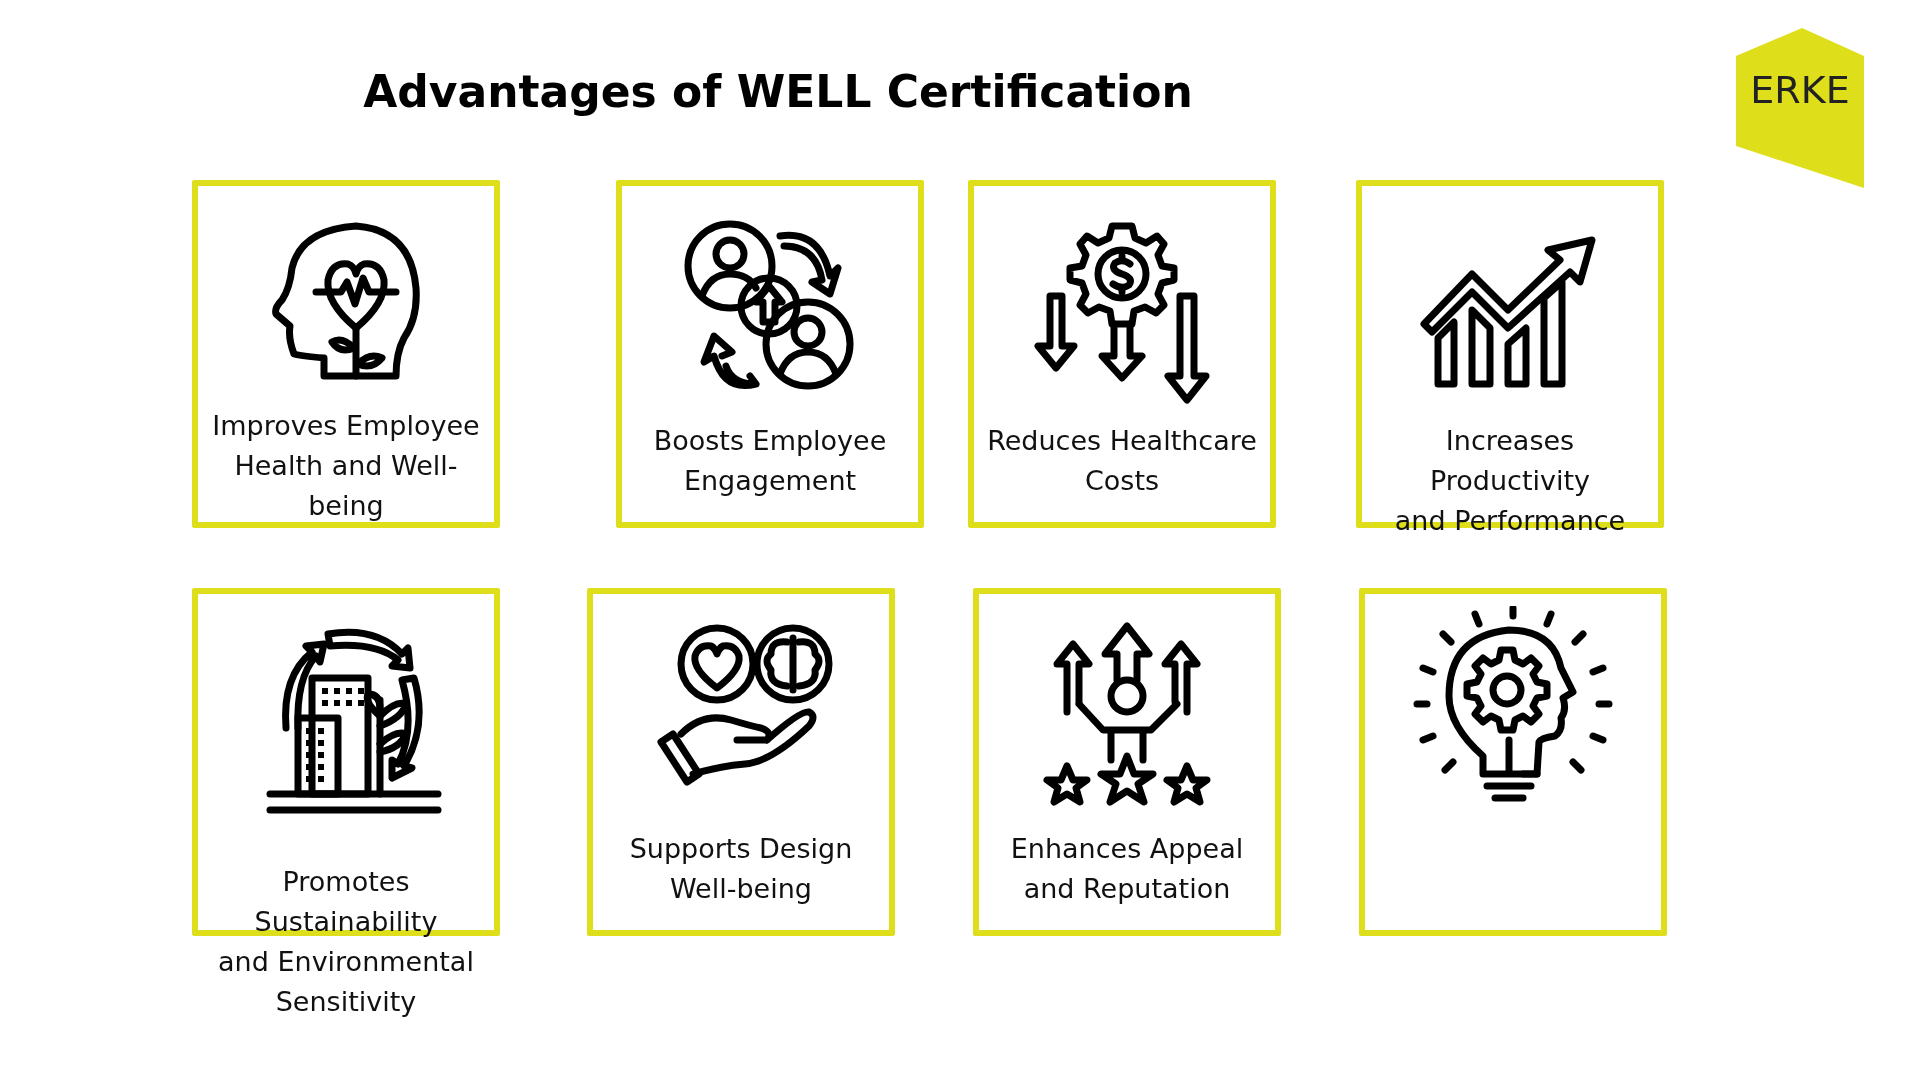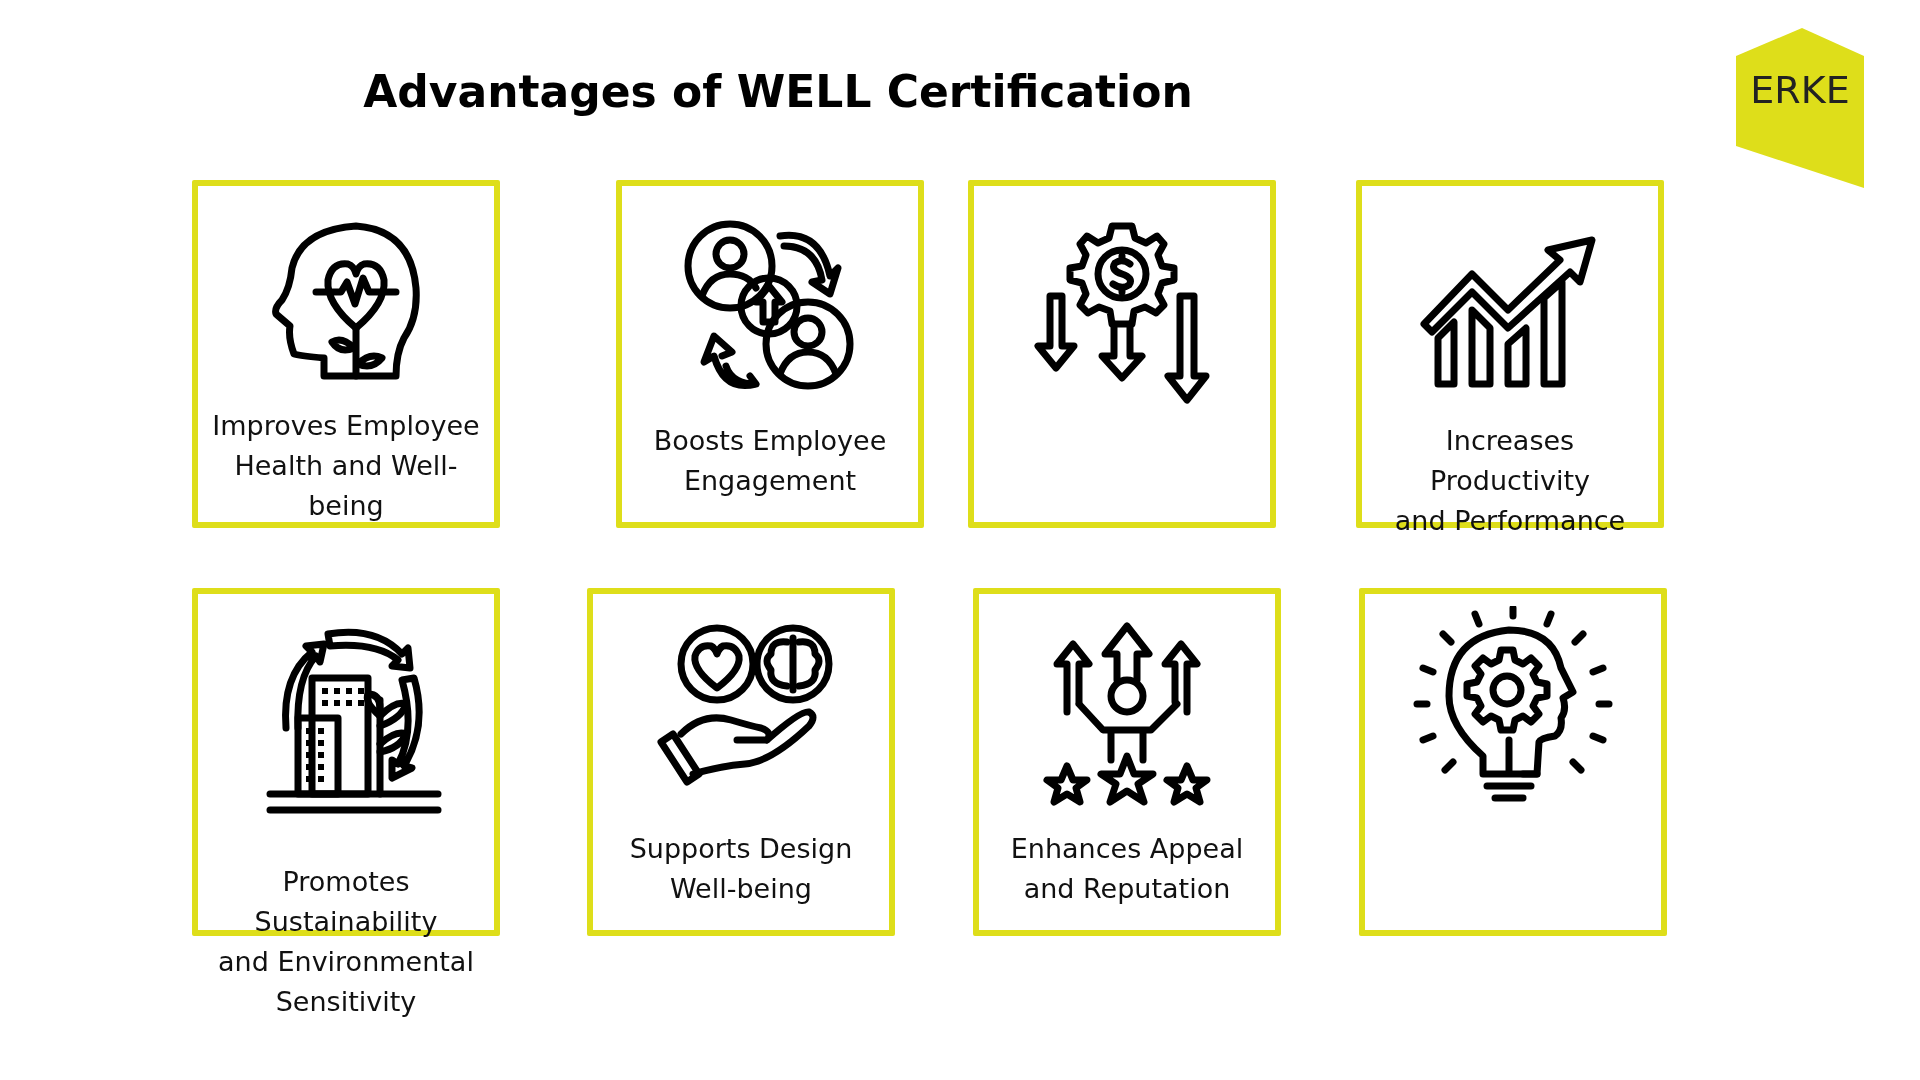--- a/index.html
+++ b/index.html
@@ -65,20 +65,22 @@
       <path class="st" d="M100 10 L110 10 L113 22 L124 27 L135 20 L142 28 L136 39 L140 50 L152 52 L152 64 L140 67 L136 78 L142 89 L134 97 L123 91 L112 95 L110 108 L90 108 L88 95 L77 91 L66 97 L58 89 L64 78 L60 67 L48 64 L48 52 L60 50 L64 39 L58 28 L65 20 L76 27 L87 22 L90 10 Z"></path>
       <circle class="st" cx="100" cy="58" r="24"></circle>
       <path class="st" d="M108 48 Q100 42 93 47 Q88 54 100 58 Q112 62 107 69 Q100 74 91 68"></path>
       <line class="st" x1="100" y1="40" x2="100" y2="44"></line>
       <line class="st" x1="100" y1="72" x2="100" y2="76"></line>
       <path class="st" d="M92 108 L92 140 L80 140 L100 162 L120 140 L108 140 L108 108"></path>
       <path class="st" d="M28 80 L40 80 L40 130 L52 130 L34 152 L16 130 L28 130 Z"></path>
       <path class="st" d="M158 80 L172 80 L172 160 L184 160 L165 184 L146 160 L158 160 Z"></path>
     </svg>
   </div>
+  <div class="label" style="top:235px;">Reduces Healthcare
+Costs</div>
 </div>
 
 <div class="card" style="left:1356px;top:180px;">
   <div class="icon" style="top:30px;">
     <svg width="200" height="200" viewBox="0 0 200 200">
       <path class="st" d="M14 108 L62 58 L98 94 L150 44 L138 34 L182 24 L170 66 L160 56 L98 112 L62 76 L22 116 Z"></path>
       <path class="st" d="M28 122 L44 106 L44 168 L28 168 Z"></path>
       <path class="st" d="M62 94 L80 112 L80 168 L62 168 Z"></path>
       <path class="st" d="M98 128 L116 112 L116 168 L98 168 Z"></path>
       <path class="st" d="M134 82 L152 66 L152 168 L134 168 Z"></path>

